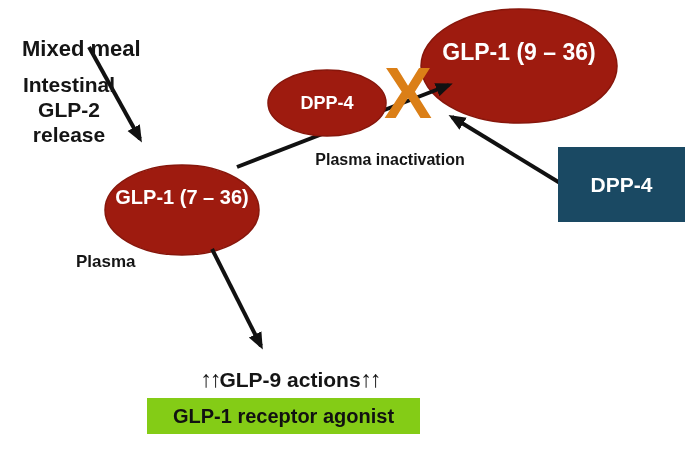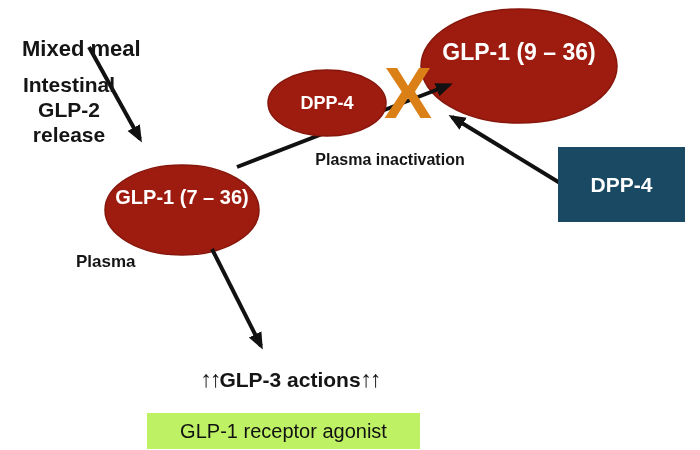--- a/index.html
+++ b/index.html
@@ -22,22 +22,22 @@
   #x-mark{
     position:absolute;z-index:2;left:382px;top:57px;width:52px;height:72px;
     color:#db7f17;font-size:72px;line-height:72px;font-weight:bold;text-align:center;
   }
   #dpp4-inhibitor-box{
     position:absolute;z-index:2;left:558px;top:147px;width:127px;height:75px;
     background:#1a4963;color:#ffffff;font-weight:bold;font-size:21px;line-height:27px;
     display:flex;flex-direction:column;align-items:center;justify-content:center;text-align:center;
   }
   #agonist-box{
-    position:absolute;z-index:2;left:147px;top:413px;width:273px;height:36px;
-    background:#bef264;color:#111111;font-weight:normal;font-size:20px;
+    position:absolute;z-index:2;left:147px;top:398px;width:273px;height:36px;
+    background:#84cc16;color:#111111;font-weight:bold;font-size:20px;
     display:flex;align-items:center;justify-content:center;
   }
   #actions{left:160px;top:366px;width:260px;font-size:21px;z-index:3;}
   #actions .arrows{font-size:23px;letter-spacing:-2px;}
 </style>
 </head>
 <body>
 
 <svg class="layer-svg" width="700" height="450" viewBox="0 0 700 450">
   <defs>
@@ -85,18 +85,18 @@
 
 <div class="ellipse-label" id="glp1-inactive-label">
   <div>GLP-1 (9 – 36)</div>
 </div>
 
 <div id="dpp4-inhibitor-box">
   <div>DPP-4</div>
 </div>
 
 <div class="lbl center" id="actions">
-  <span class="arrows">↑↑</span><span>GLP-3 actions</span><span class="arrows">↑↑</span>
+  <span class="arrows">↑↑</span><span>GLP-9 actions</span><span class="arrows">↑↑</span>
 </div>
 
 <div id="agonist-box">
   <span>GLP-1 receptor agonist</span>
 </div>
 
 </body></html>

